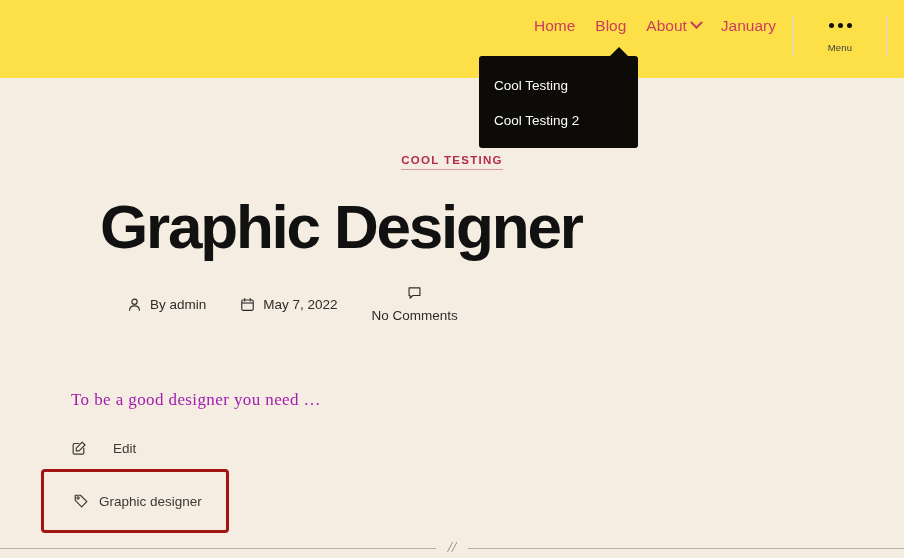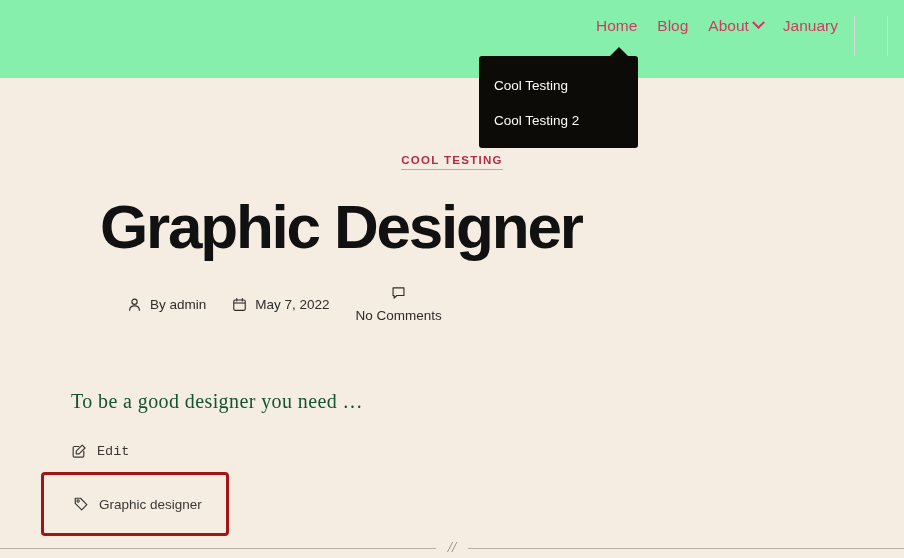--- a/index.html
+++ b/index.html
@@ -15,21 +15,21 @@
     background: #f5ede1;
     position: relative;
   }
 
   
   .header {
     position: absolute;
     top: 0; left: 0;
     width: 904px;
     height: 78px;
-    background: #86efac;
+    background: #fde047;
     z-index: 5;
   }
 
   .header-inner {
     position: absolute;
     right: 0;
     top: 16px;
     display: flex;
     align-items: flex-start;
   }
@@ -157,51 +157,50 @@
     font-weight: 800;
     letter-spacing: -2.2px;
     color: #111111;
     line-height: 1.05;
   }
 
   .meta {
     display: flex;
     align-items: center;
     margin: 26px 16px 0 127px;
-    gap: 26px;
+    gap: 34px;
   }
   .meta-item {
     display: flex;
     align-items: center;
     gap: 8px;
     font-size: 13.5px;
     color: #2e2c29;
     text-decoration: none;
   }
   .meta-item.link { cursor: pointer; flex-direction: column; }
 
   .body-text {
     margin: 67px 0 0 71px;
     font-family: "Liberation Serif", serif;
-    font-size: 20px;
-    color: #14532d;
+    font-size: 17px;
+    color: #a21caf;
     letter-spacing: .4px;
   }
 
   .edit-row {
     display: flex;
     align-items: center;
-    gap: 10px;
+    gap: 26px;
     margin: 30px 0 0 71px;
     font-size: 13.5px;
     color: #3a3835;
     text-decoration: none;
     width: fit-content;
     cursor: pointer;
-    font-family: Liberation Mono, monospace;
   }
 
   .tag-highlight {
     margin: 13px 0 0 41px;
     width: 188px;
     height: 64px;
     border: 3px solid #a31414;
     border-radius: 4px;
     display: flex;
     align-items: center;
@@ -260,20 +259,28 @@
         <span>About</span>
         <span class="chevron-down"></span>
       </a>
       <a class="nav-link">
         <span>January</span>
       </a>
     </nav>
 
     <div class="divider-v"></div>
 
+    <div class="tool-btn">
+      <span class="dots-icon">
+        <i></i>
+          <i></i>
+          <i></i>
+      </span>
+      <span class="tool-label">Menu</span>
+    </div>
 
     <div class="divider-v"></div>
 
 
   </div>
 </div>
 
 <div class="dropdown">
   <div class="dropdown-item">Cool Testing</div>
   <div class="dropdown-item">Cool Testing 2</div>

